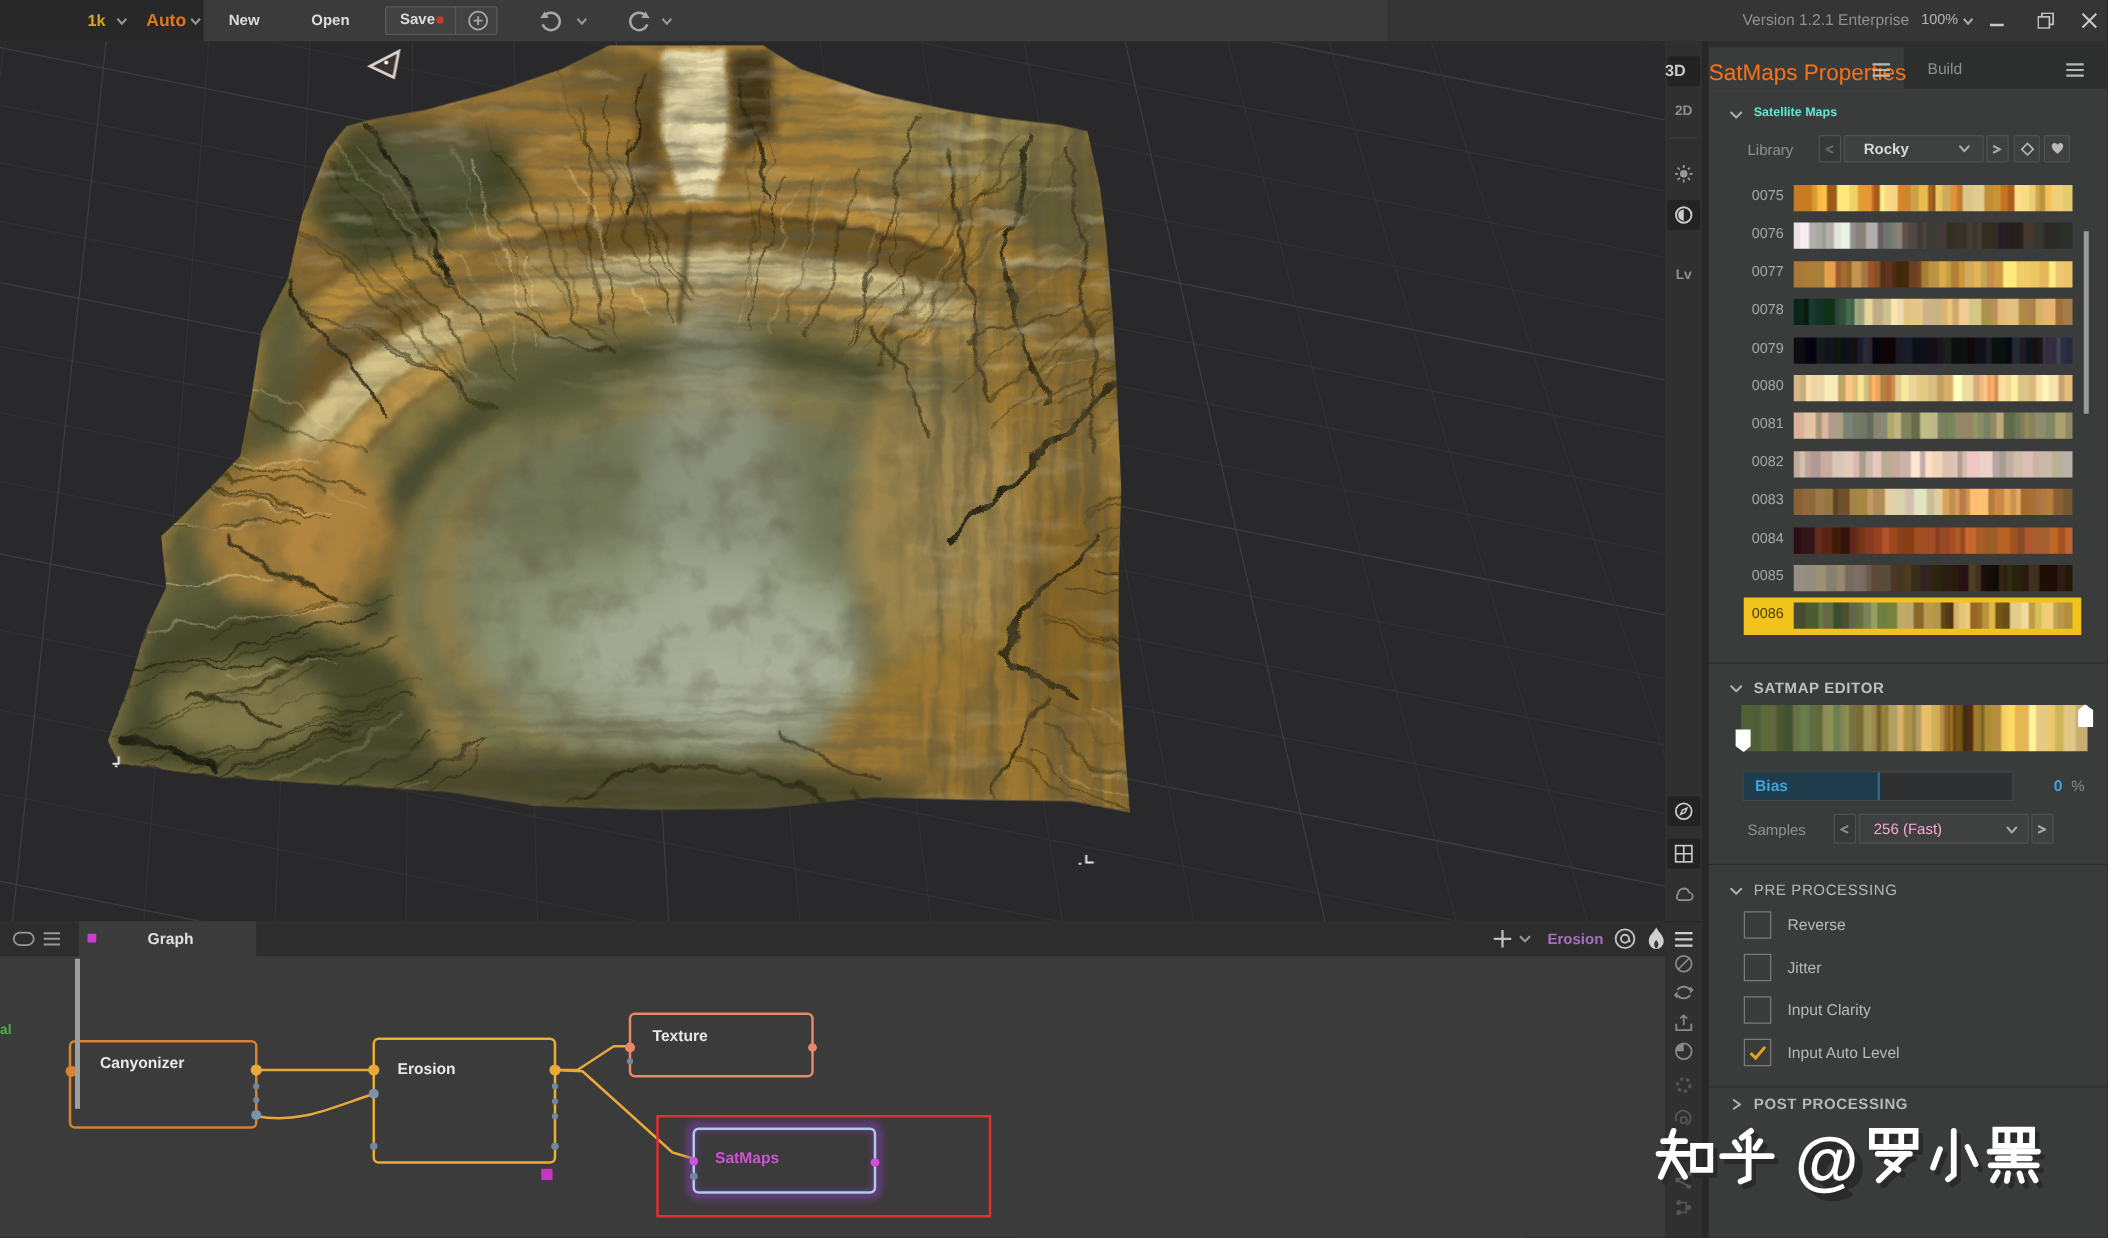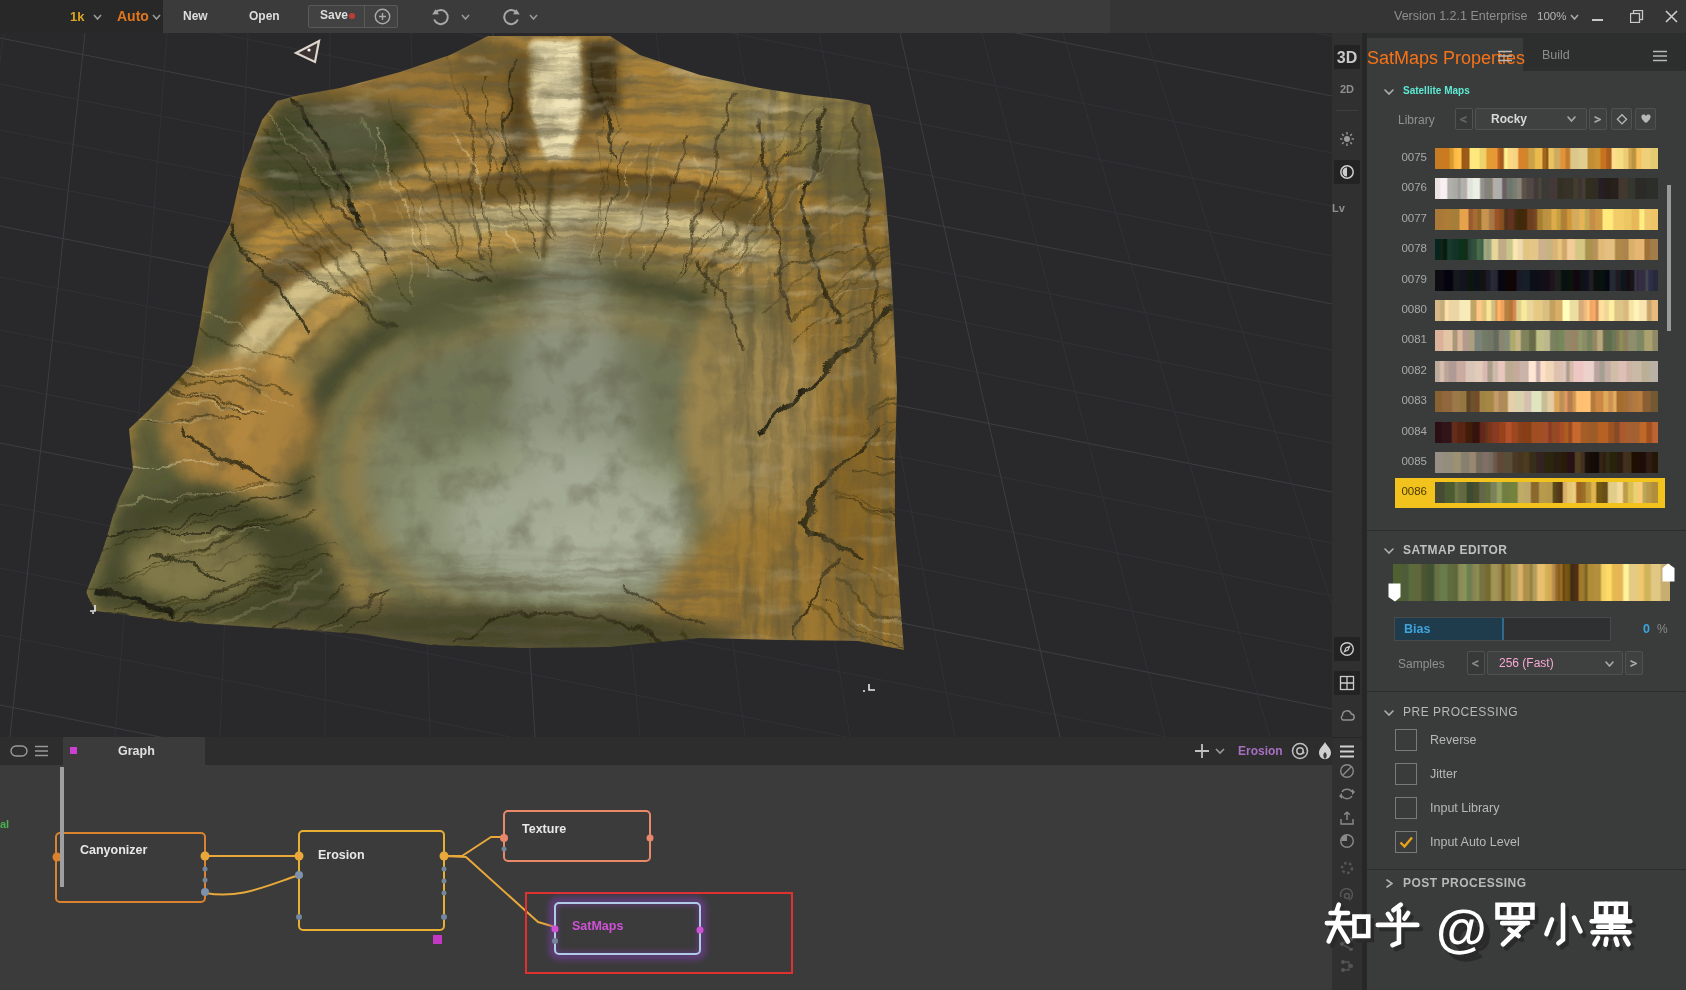--- a/index.html
+++ b/index.html
@@ -447,40 +447,40 @@
 <svg class="abs" style="left:1630px;top:10px" width="14" height="13">
       <rect x="3.5" y="0.5" width="9" height="9" fill="none" stroke="#c8c8c8" stroke-width="1.3"></rect>
       <rect x="0.5" y="3.5" width="9" height="9" fill="#353535" stroke="#c8c8c8" stroke-width="1.3"></rect>
     </svg>
 <svg class="abs" style="left:1665px;top:10px" width="13" height="13">
       <path d="M1 1 L12 12 M12 1 L1 12" stroke="#cccccc" stroke-width="1.6"></path>
     </svg>
   </div>
 <div id="strip">
     <div class="abs" style="left:2px;top:12px;width:26px;height:24px;background:#232323;border-radius:2px"></div>
-<span class="abs" style="left:0;top:16px;width:30px;text-align:center;font-size:16px;font-weight:bold;color:#c8c8c8">3D</span>
+<span class="abs" style="left:0;top:16px;width:30px;font-size:13px;font-weight:bold;color:#c8c8c8">3D</span>
 <span class="abs" style="left:0;top:50px;width:30px;text-align:center;font-size:11px;font-weight:bold;color:#8f8f8f">2D</span>
 <div class="abs" style="left:4px;top:77px;width:22px;height:1px;background:#3e3e3e"></div>
 <svg class="abs" style="left:7px;top:98px" width="16" height="16">
       <circle cx="8" cy="8" r="3" fill="#999"></circle>
       <line x1="12.6" y1="8.0" x2="15.0" y2="8.0" stroke="#999" stroke-width="1.4"></line>
       <line x1="11.3" y1="11.3" x2="12.9" y2="12.9" stroke="#999" stroke-width="1.4"></line>
       <line x1="8.0" y1="12.6" x2="8.0" y2="15.0" stroke="#999" stroke-width="1.4"></line>
       <line x1="4.7" y1="11.3" x2="3.1" y2="12.9" stroke="#999" stroke-width="1.4"></line>
       <line x1="3.4" y1="8.0" x2="1.0" y2="8.0" stroke="#999" stroke-width="1.4"></line>
       <line x1="4.7" y1="4.7" x2="3.1" y2="3.1" stroke="#999" stroke-width="1.4"></line>
       <line x1="8.0" y1="3.4" x2="8.0" y2="1.0" stroke="#999" stroke-width="1.4"></line>
       <line x1="11.3" y1="4.7" x2="12.9" y2="3.1" stroke="#999" stroke-width="1.4"></line>
     </svg>
 <div class="abs" style="left:2px;top:127px;width:26px;height:24px;background:#232323;border-radius:2px"></div>
 <svg class="abs" style="left:7px;top:131px" width="16" height="16">
       <circle cx="8" cy="8" r="6.2" stroke="#ccc" fill="none" stroke-width="1.5"></circle>
       <path d="M8 3.5 A4.5 4.5 0 0 0 8 12.5" fill="#ccc"></path>
     </svg>
-<span class="abs" style="left:0;top:169px;width:30px;font-size:11px;font-weight:bold;color:#8f8f8f">Lv</span>
+<span class="abs" style="left:0;top:181px;width:30px;text-align:center;font-size:11px;font-weight:bold;color:#8f8f8f">Lv</span>
 <div class="abs" style="left:2px;top:604px;width:26px;height:24px;background:#232323;border-radius:2px"></div>
 <svg class="abs" style="left:7px;top:608px" width="16" height="16">
       <circle cx="8" cy="8" r="6.3" stroke="#ccc" fill="none" stroke-width="1.4"></circle>
       <path d="M10.5 5.5 L9 9 L5.5 10.5 L7 7 Z" fill="none" stroke="#ccc" stroke-width="1.2"></path>
     </svg>
 <div class="abs" style="left:2px;top:638px;width:26px;height:24px;background:#232323;border-radius:2px"></div>
 <svg class="abs" style="left:7px;top:642px" width="16" height="16">
       <rect x="1.5" y="1.5" width="13" height="13" fill="none" stroke="#ccc" stroke-width="1.3"></rect>
       <path d="M8 1.5v13M1.5 8h13" stroke="#ccc" stroke-width="1.3"></path>
     </svg>
@@ -628,21 +628,21 @@
 <div class="sep" style="top:658px"></div>
 <svg class="abs" style="left:17px;top:677px" width="10" height="6">
       <polyline points="1,1 5.0,5 9,1" stroke="#b0b0b0" stroke-width="1.6" fill="none" stroke-linecap="round"></polyline>
     </svg>
 <span class="abs" style="left:36px;top:672px;color:#b8b8b8;font-size:12px;font-weight:normal;letter-spacing:0.5px">PRE PROCESSING</span>
 <div class="chk" style="left:28px;top:696px"></div>
 <span class="cl" style="left:63px;top:700px">Reverse</span>
 <div class="chk" style="left:28px;top:730px"></div>
 <span class="cl" style="left:63px;top:734px">Jitter</span>
 <div class="chk" style="left:28px;top:764px"></div>
-<span class="cl" style="left:63px;top:768px">Input Library</span>
+<span class="cl" style="left:63px;top:768px">Input Clarity</span>
 <div class="chk" style="left:28px;top:798px"></div>
 <svg class="abs" style="left:32px;top:803px" width="15" height="13">
       <path d="M1.5 6.5 L5.5 10.5 L13 1.5" stroke="#e8a21c" stroke-width="2.4" fill="none"></path>
     </svg>
 <span class="cl" style="left:63px;top:802px">Input Auto Level</span>
 <div class="sep" style="top:836px"></div>
 <svg class="abs" style="left:19px;top:846px" width="7" height="9">
       <polyline points="1,1 6,4.5 1,8" stroke="#b0b0b0" stroke-width="1.6" fill="none" stroke-linecap="round"></polyline>
     </svg>
 <span class="abs" style="left:36px;top:843px;color:#b8b8b8;font-size:12px;font-weight:bold;letter-spacing:0.5px">POST PROCESSING</span>

